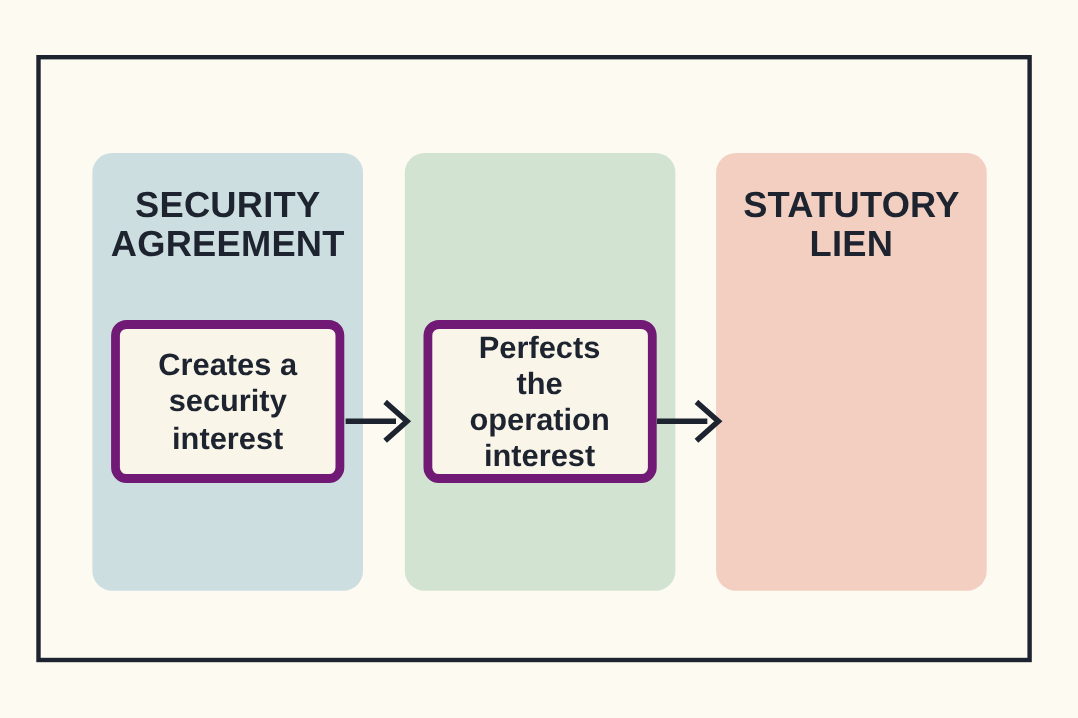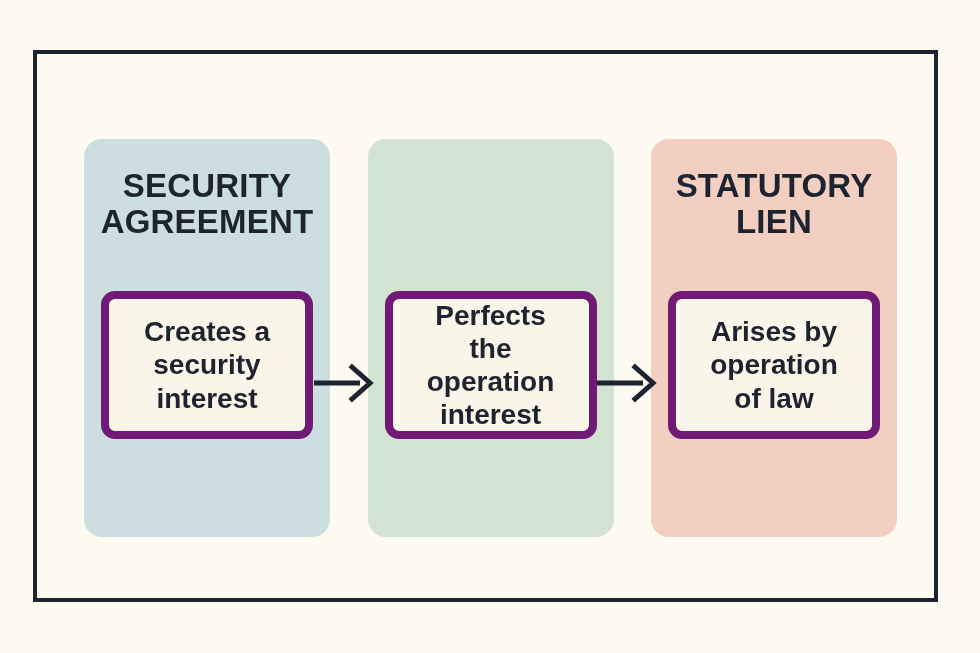--- a/index.html
+++ b/index.html
@@ -131,25 +131,20 @@
       <div class="stage-card">
         <div class="stage-card-text">Perfects
 the operation
 interest</div>
       </div>
     </div>
 
     <div class="stage" style="background: rgb(242, 207, 193);">
       <div class="stage-title">STATUTORY
 LIEN</div>
-      <div class="stage-card">
-        <div class="stage-card-text">Arises by
-operation
-of law</div>
-      </div>
     </div>
 
   </div>
 
   <svg class="arrow arrow-1" viewBox="0 0 62 40">
     <line x1="0" y1="20" x2="46" y2="20" stroke="#1d2430" stroke-width="5"></line>
     <polyline points="38,4 56,20 38,36" fill="none" stroke="#1d2430" stroke-width="5" stroke-linecap="square" stroke-linejoin="miter"></polyline>
   </svg>
 
   <svg class="arrow arrow-2" viewBox="0 0 62 40">

